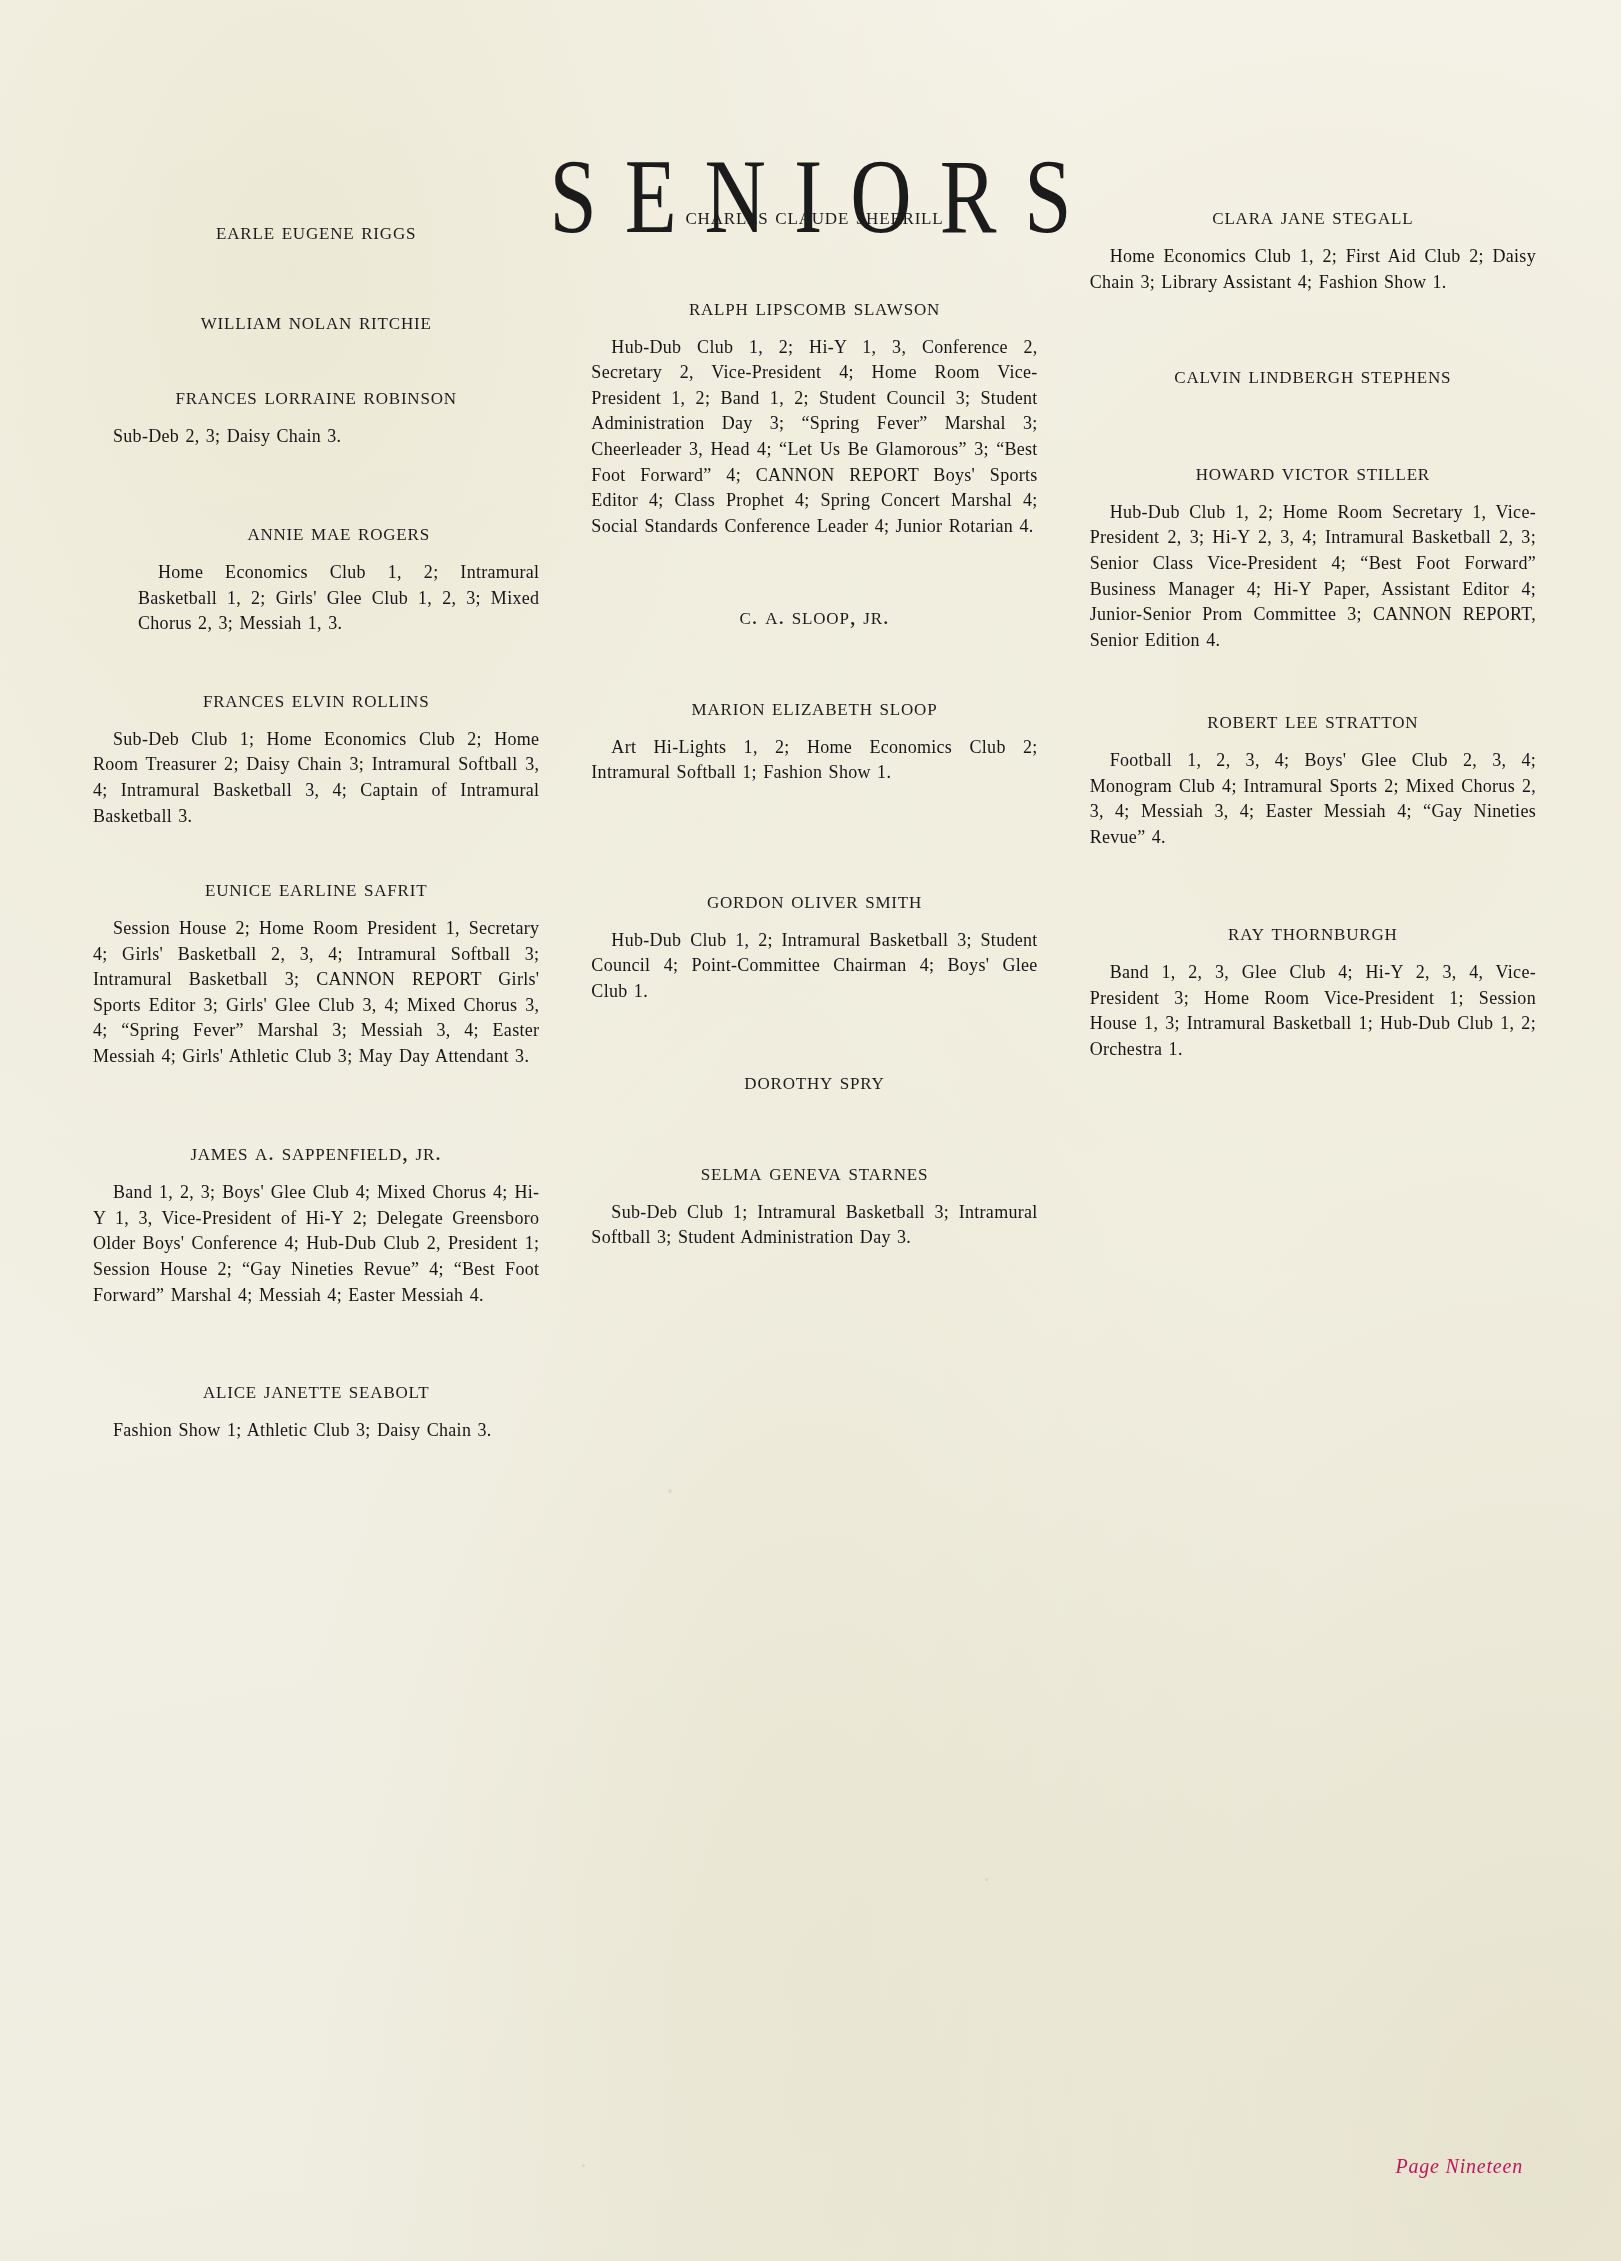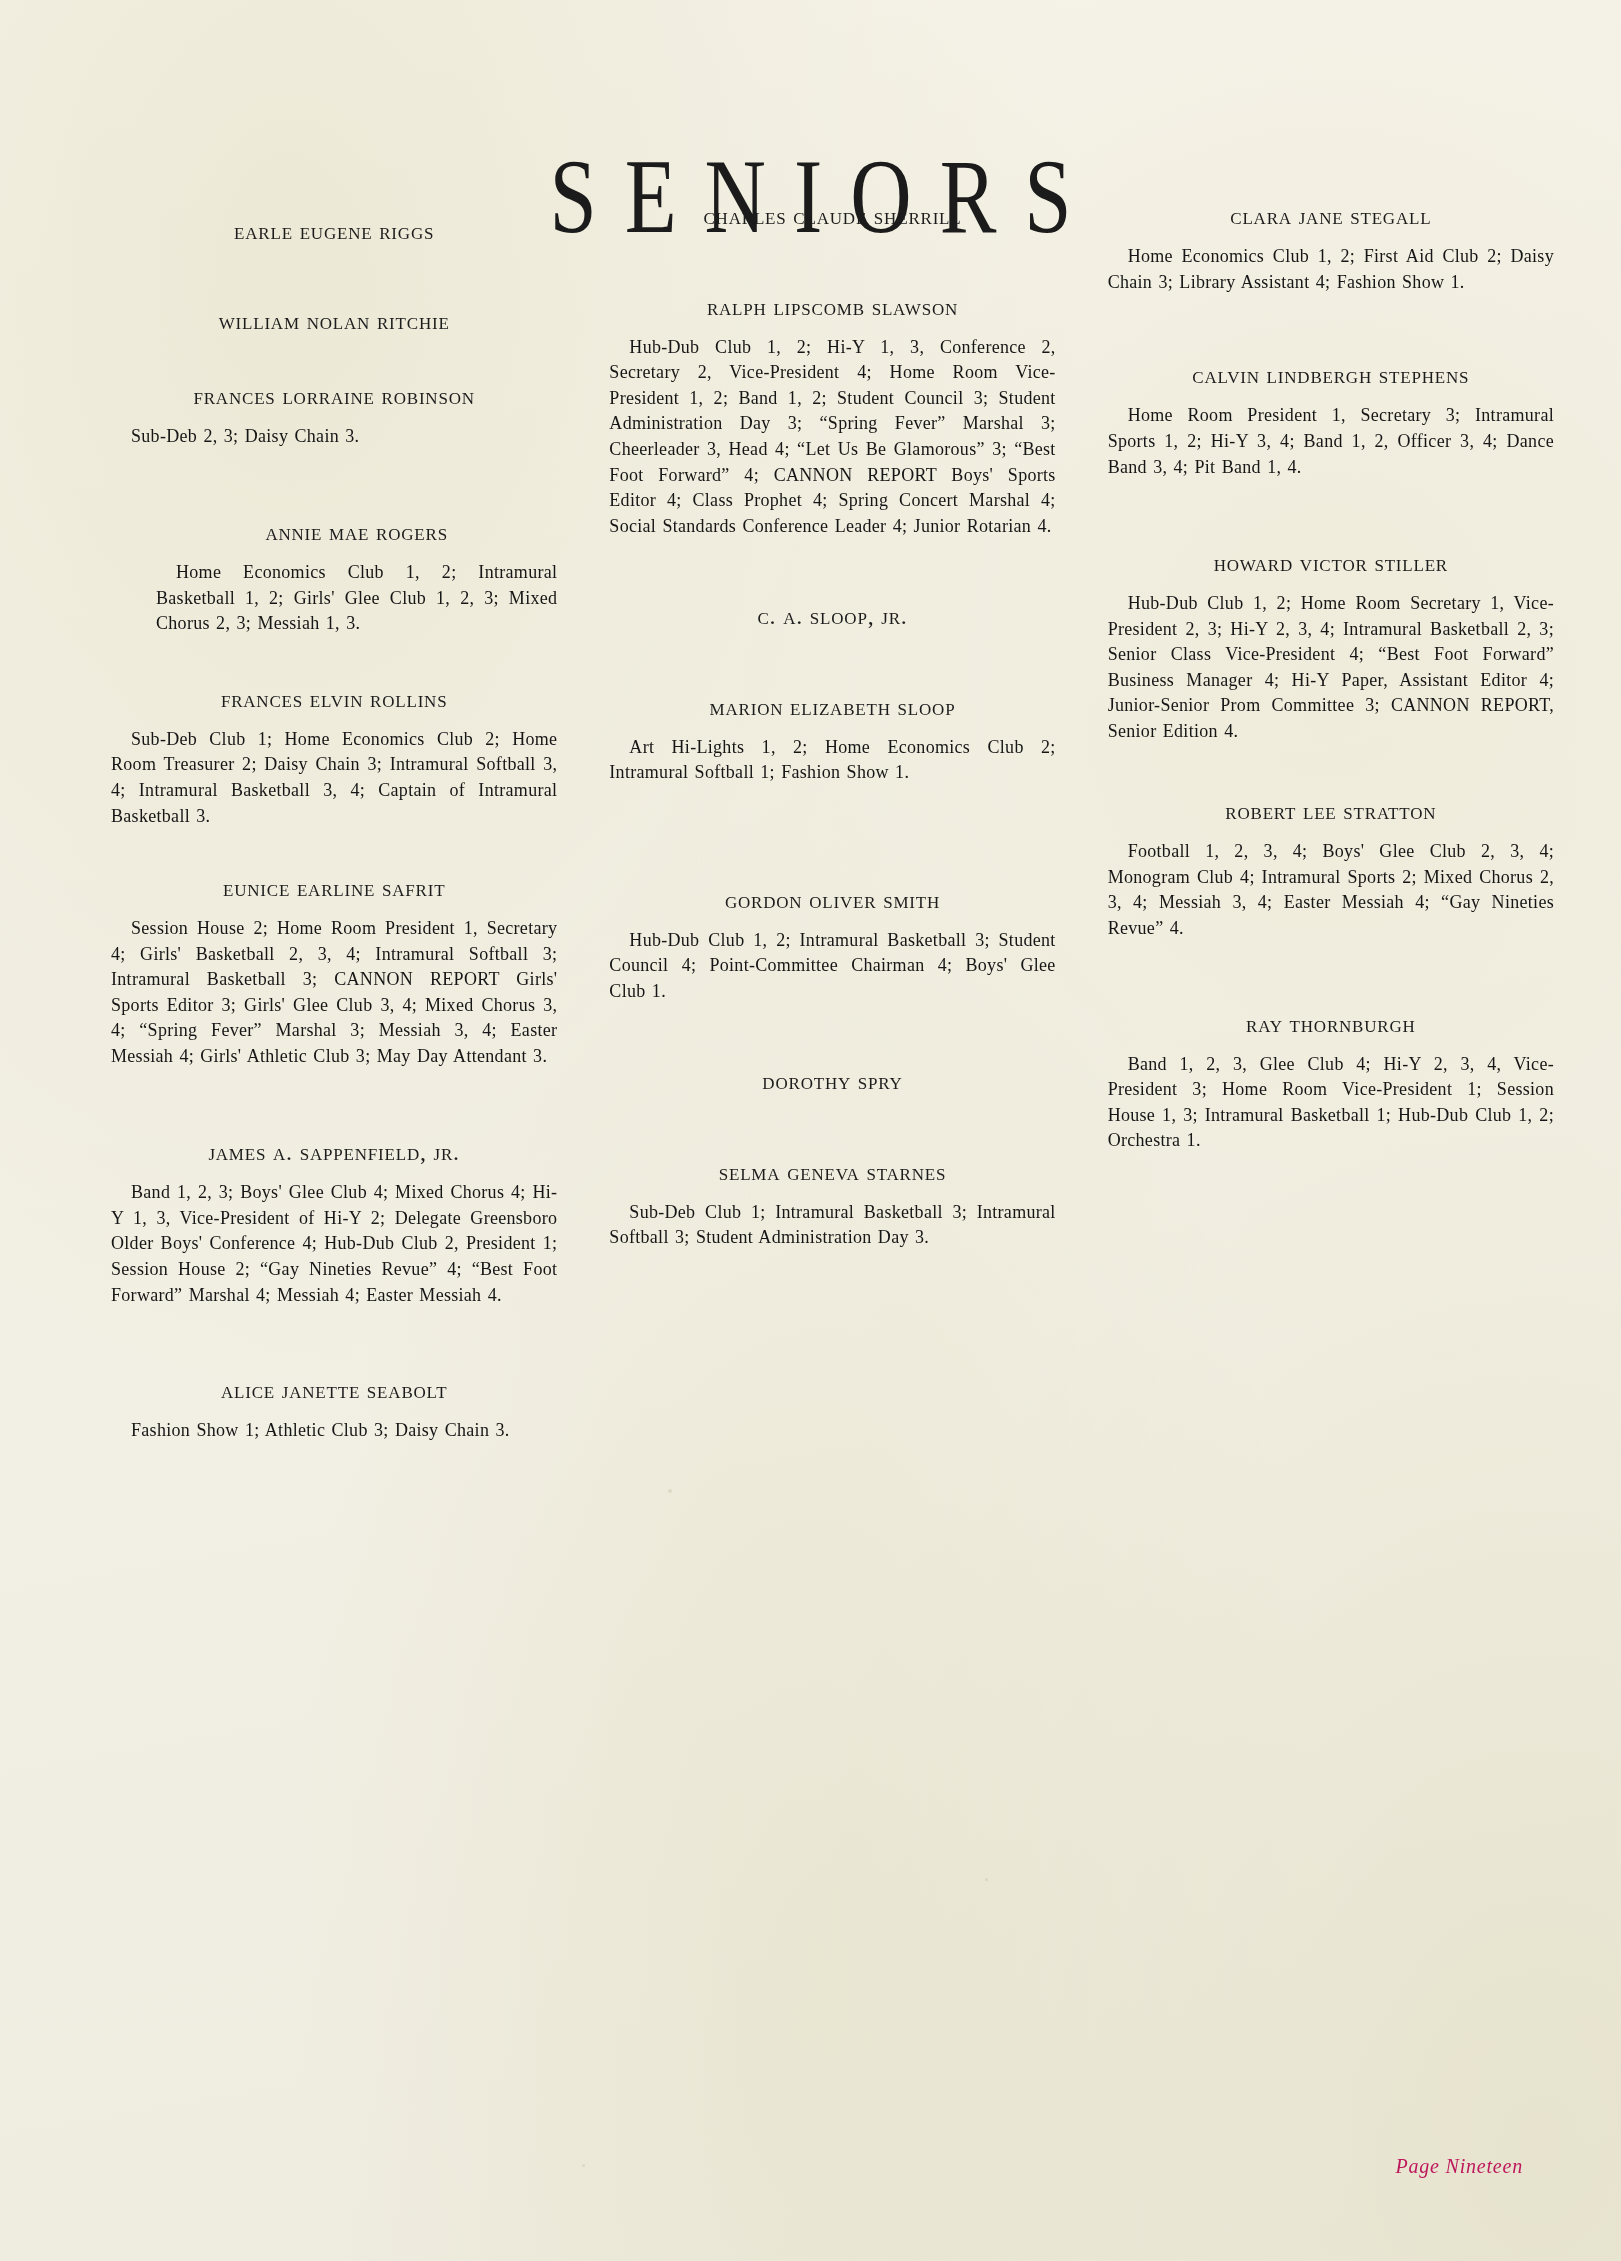--- a/index.html
+++ b/index.html
@@ -31,21 +31,21 @@
     font-weight:400;
     letter-spacing:28px;
     color:#1b1b1b;
     text-indent:28px;
     line-height:1;
     transform:scaleY(1.25);
     transform-origin:top center;
   }
   .columns{
     position:absolute;
-    top:218px; left:111px;
+    top:218px; left:93px;
     width:1443px;
     display:flex;
     gap:52px;
   }
   .col{ width:447px; }
 
   .entry{ margin-bottom:0; }
   .entry-name{
     text-align:center;
     font-family:"Liberation Serif", serif;
@@ -161,21 +161,20 @@
     </div>
   </div>
 
   <div class="col" style="margin-top:-14.6px;">
     <div class="entry" style="margin-bottom:67px;">
       <div class="entry-name">Clara Jane Stegall</div>
       <div class="entry-body">Home Economics Club 1, 2; First Aid Club 2; Daisy Chain 3; Library Assistant 4; Fashion Show 1.</div>
     </div>
     <div class="entry" style="margin-bottom:70px;">
       <div class="entry-name">Calvin Lindbergh Stephens</div>
-      <div class="entry-body">Home Room President 1, Secretary 3; Intramural Sports 1, 2; Hi-Y 3, 4; Band 1, 2, Officer 3, 4; Dance Band 3, 4; Pit Band 1, 4.</div>
     </div>
     <div class="entry" style="margin-bottom:54px;">
       <div class="entry-name">Howard Victor Stiller</div>
       <div class="entry-body">Hub-Dub Club 1, 2; Home Room Secretary 1, Vice-President 2, 3; Hi-Y 2, 3, 4; Intramural Basketball 2, 3; Senior Class Vice-President 4; “Best Foot Forward” Business Manager 4; Hi-Y Paper, Assistant Editor 4; Junior-Senior Prom Committee 3; CANNON REPORT, Senior Edition 4.</div>
     </div>
     <div class="entry" style="margin-bottom:69px;">
       <div class="entry-name">Robert Lee Stratton</div>
       <div class="entry-body">Football 1, 2, 3, 4; Boys' Glee Club 2, 3, 4; Monogram Club 4; Intramural Sports 2; Mixed Chorus 2, 3, 4; Messiah 3, 4; Easter Messiah 4; “Gay Nineties Revue” 4.</div>
     </div>
     <div class="entry" style="margin-bottom:70px;">

